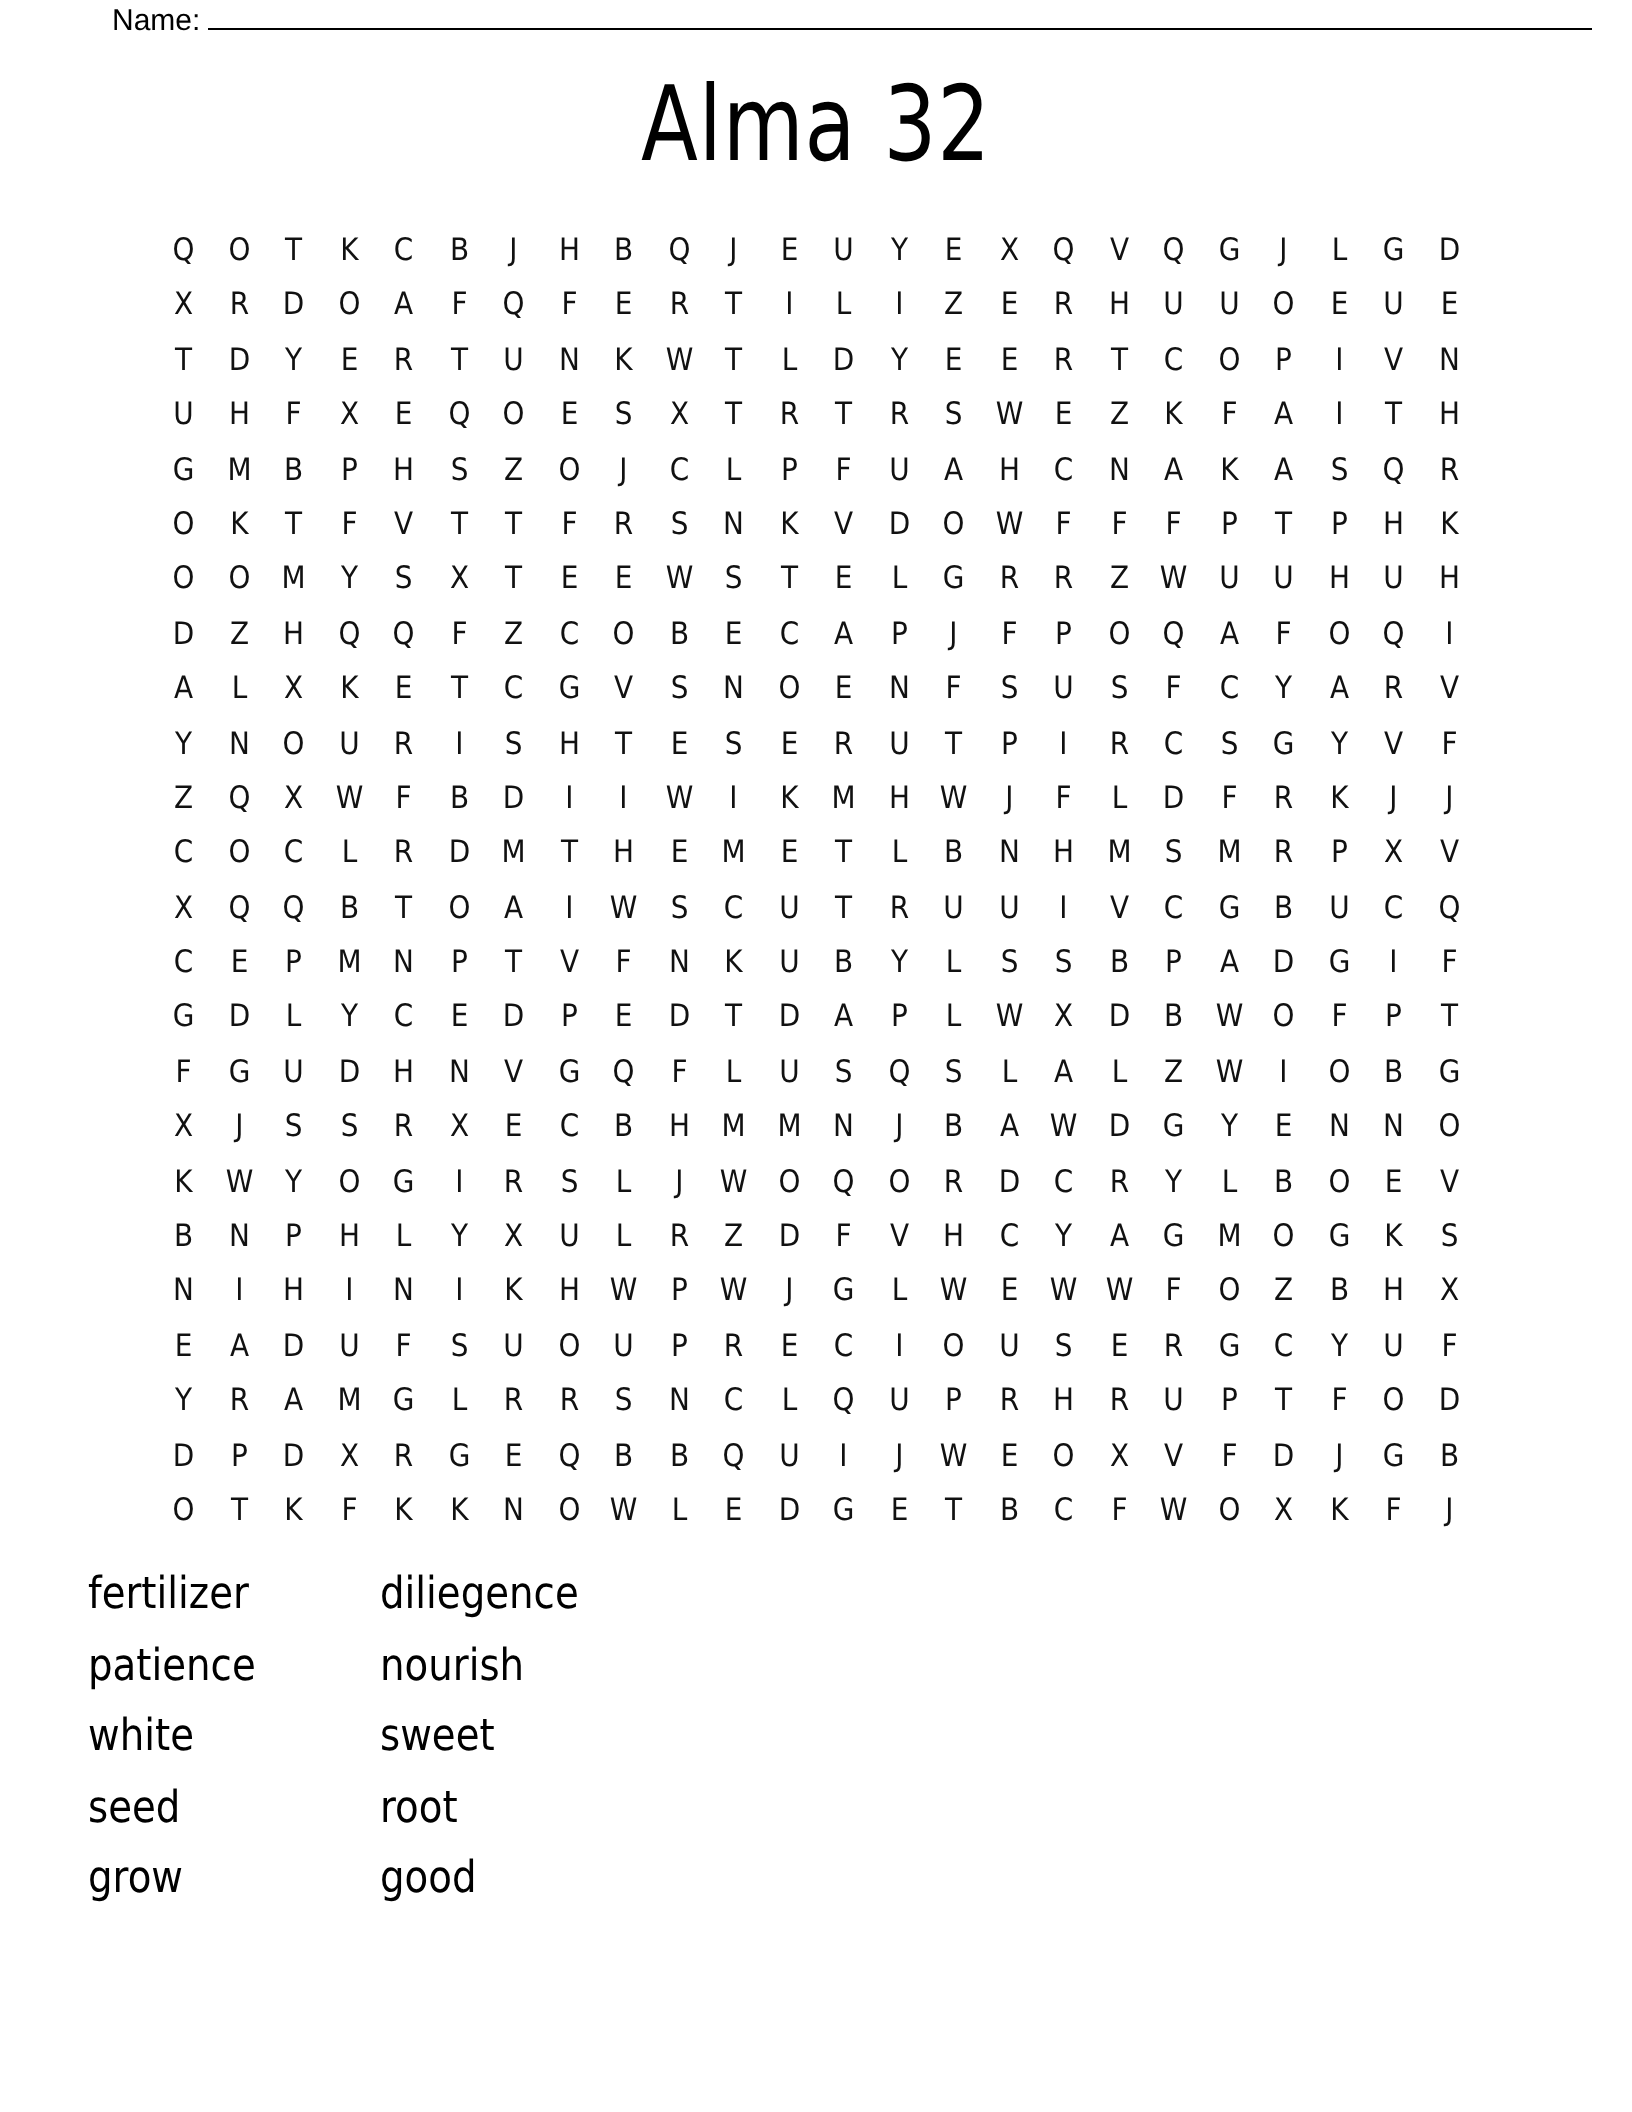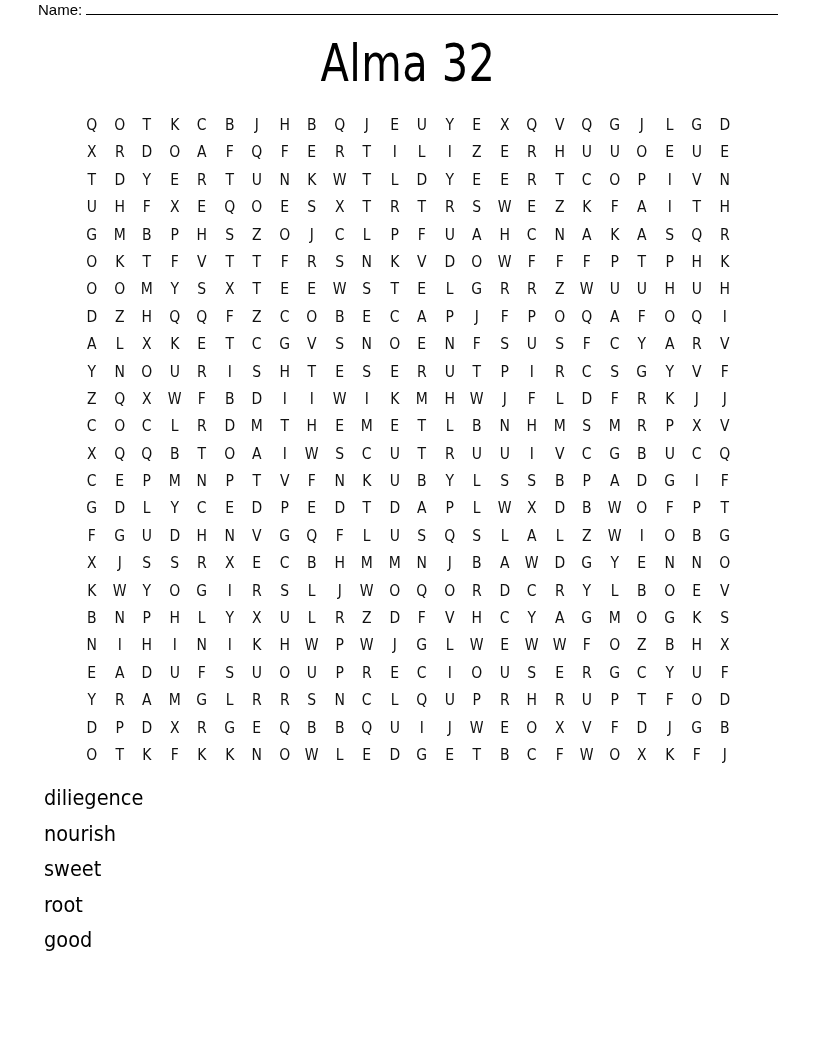--- a/index.html
+++ b/index.html
@@ -13,21 +13,21 @@
     height: 1056px;
     font-family: "Liberation Sans", sans-serif;
     color: #000000;
     position: relative;
     overflow: hidden;
   }
 
   
   .name-row {
     position: absolute;
-    left: 38px;
+    left: 56px;
     top: 0px;
     width: 740px;
     display: flex;
     align-items: baseline;
     justify-content: space-between;
   }
   .name-label {
     font-family: "Liberation Sans", sans-serif;
     font-size: 15px;
     line-height: 20px;
@@ -742,19 +742,26 @@
       <div class="grid-cell">O</div>
       <div class="grid-cell">X</div>
       <div class="grid-cell">K</div>
       <div class="grid-cell">F</div>
       <div class="grid-cell">J</div>
     </div>
   </div>
 
 <div class="wordlist">
     <div class="word-col">
+      <div class="word-item">fertilizer</div>
+      <div class="word-item">patience</div>
+      <div class="word-item">white</div>
+      <div class="word-item">seed</div>
+      <div class="word-item">grow</div>
+    </div>
+    <div class="word-col">
       <div class="word-item">diliegence</div>
       <div class="word-item">nourish</div>
       <div class="word-item">sweet</div>
       <div class="word-item">root</div>
       <div class="word-item">good</div>
     </div>
   </div>
 
 </body></html>

